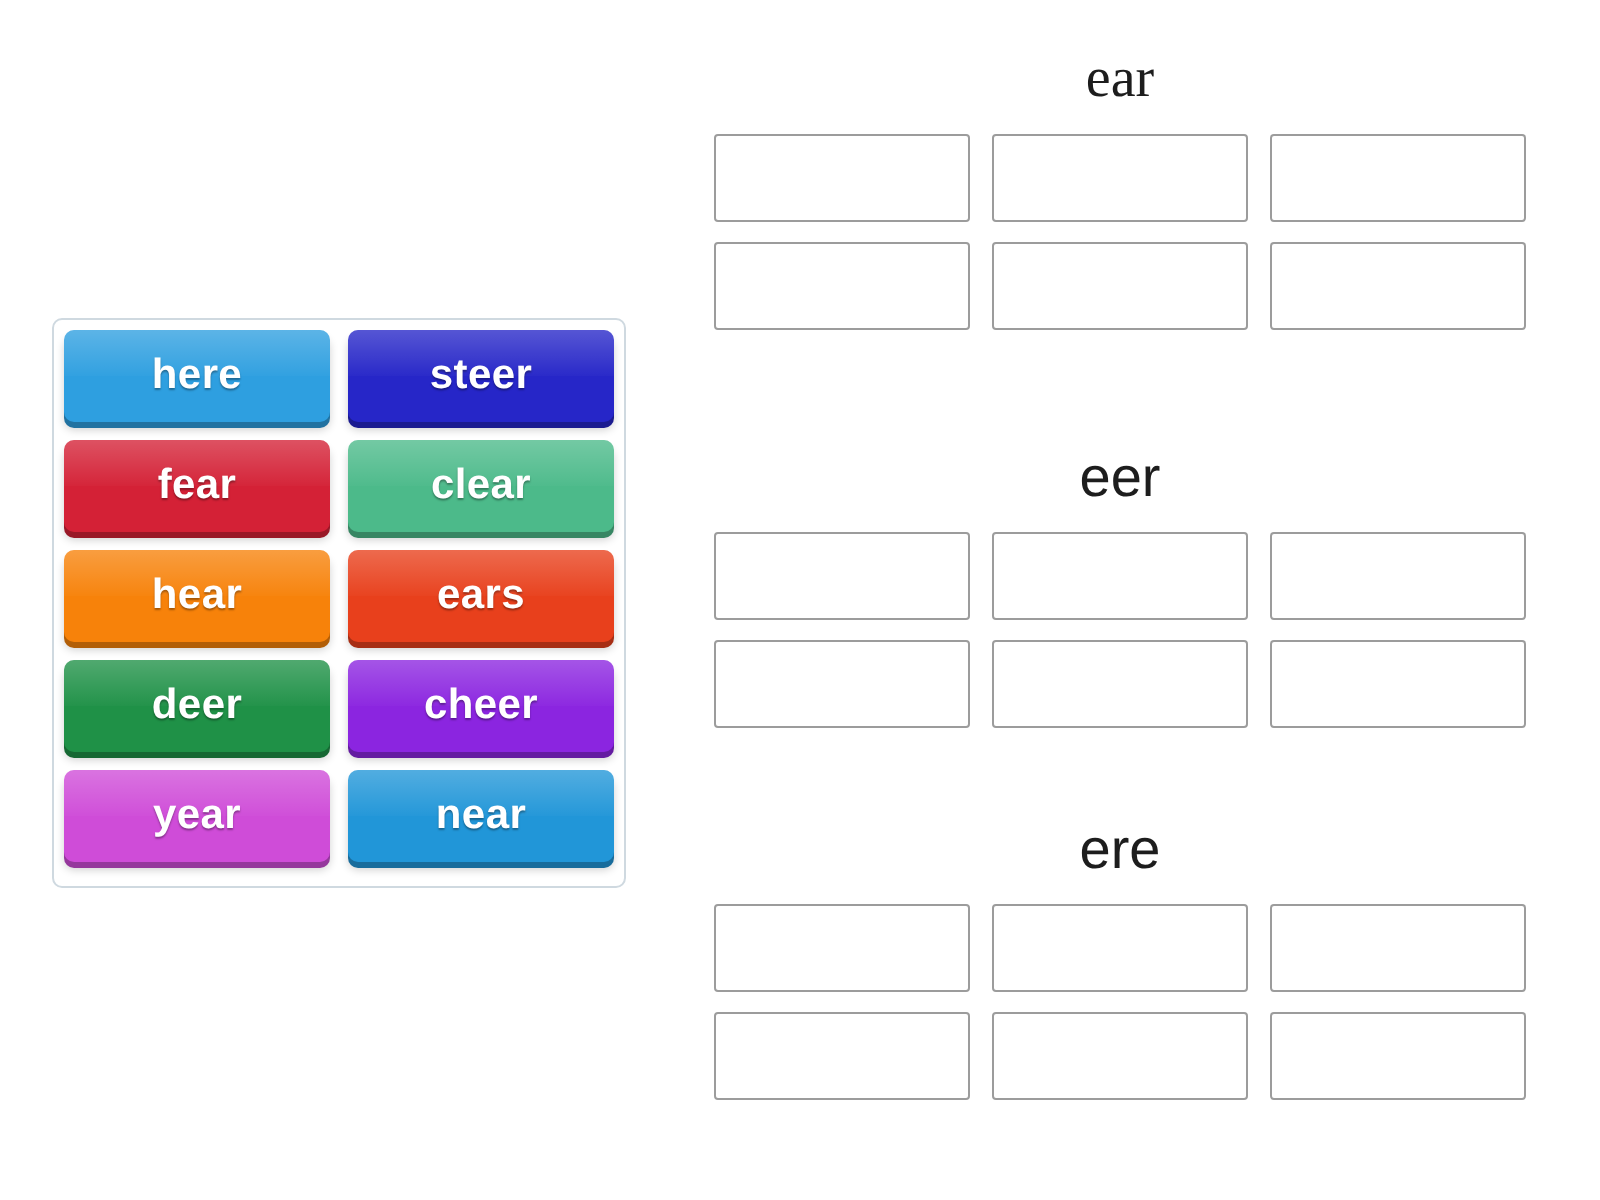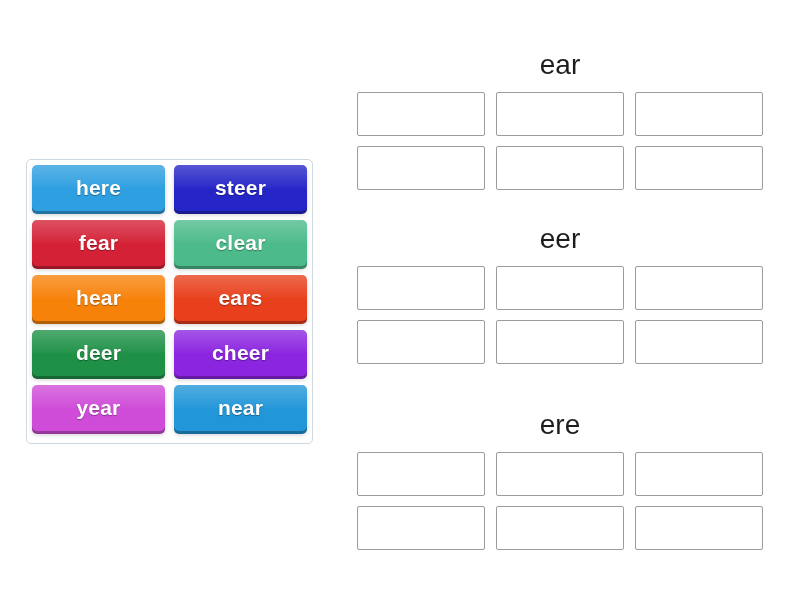--- a/index.html
+++ b/index.html
@@ -95,21 +95,21 @@
   .slot-row:last-child { margin-bottom: 0; }
   .slot {
     width: 128px;
     height: 44px;
     box-sizing: border-box;
     background: #ffffff;
     border: 1px solid #9c9c9c;
     border-radius: 2px;
   }
 
-  #group-ear { top: 48px; }
+  #group-ear { top: 23px; font-family: Liberation Serif, serif; }
   #group-eer { top: 222px; }
   #group-ere { top: 408px; }
 </style>
 </head>
 <body>
 
 <div id="tile-panel">
   <div class="tile-row">
     <div class="tile" style="background: rgb(46, 159, 224); box-shadow: rgb(33, 114, 161) 0px 3px 0px, rgba(0, 0, 0, 0.18) 0px 4px 4px;">
         <span>here</span>

